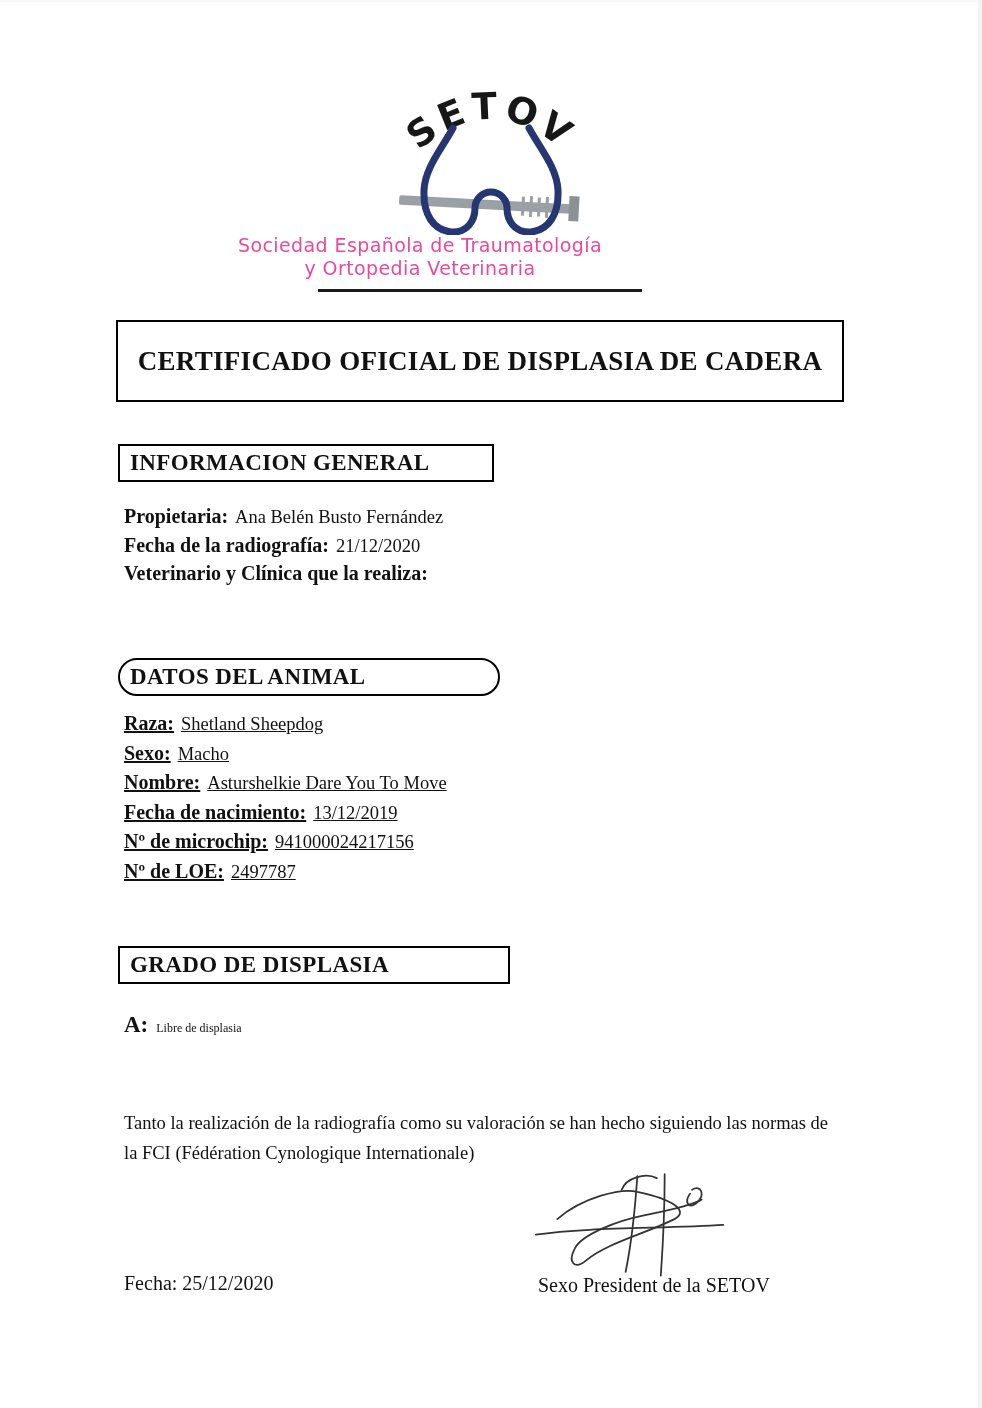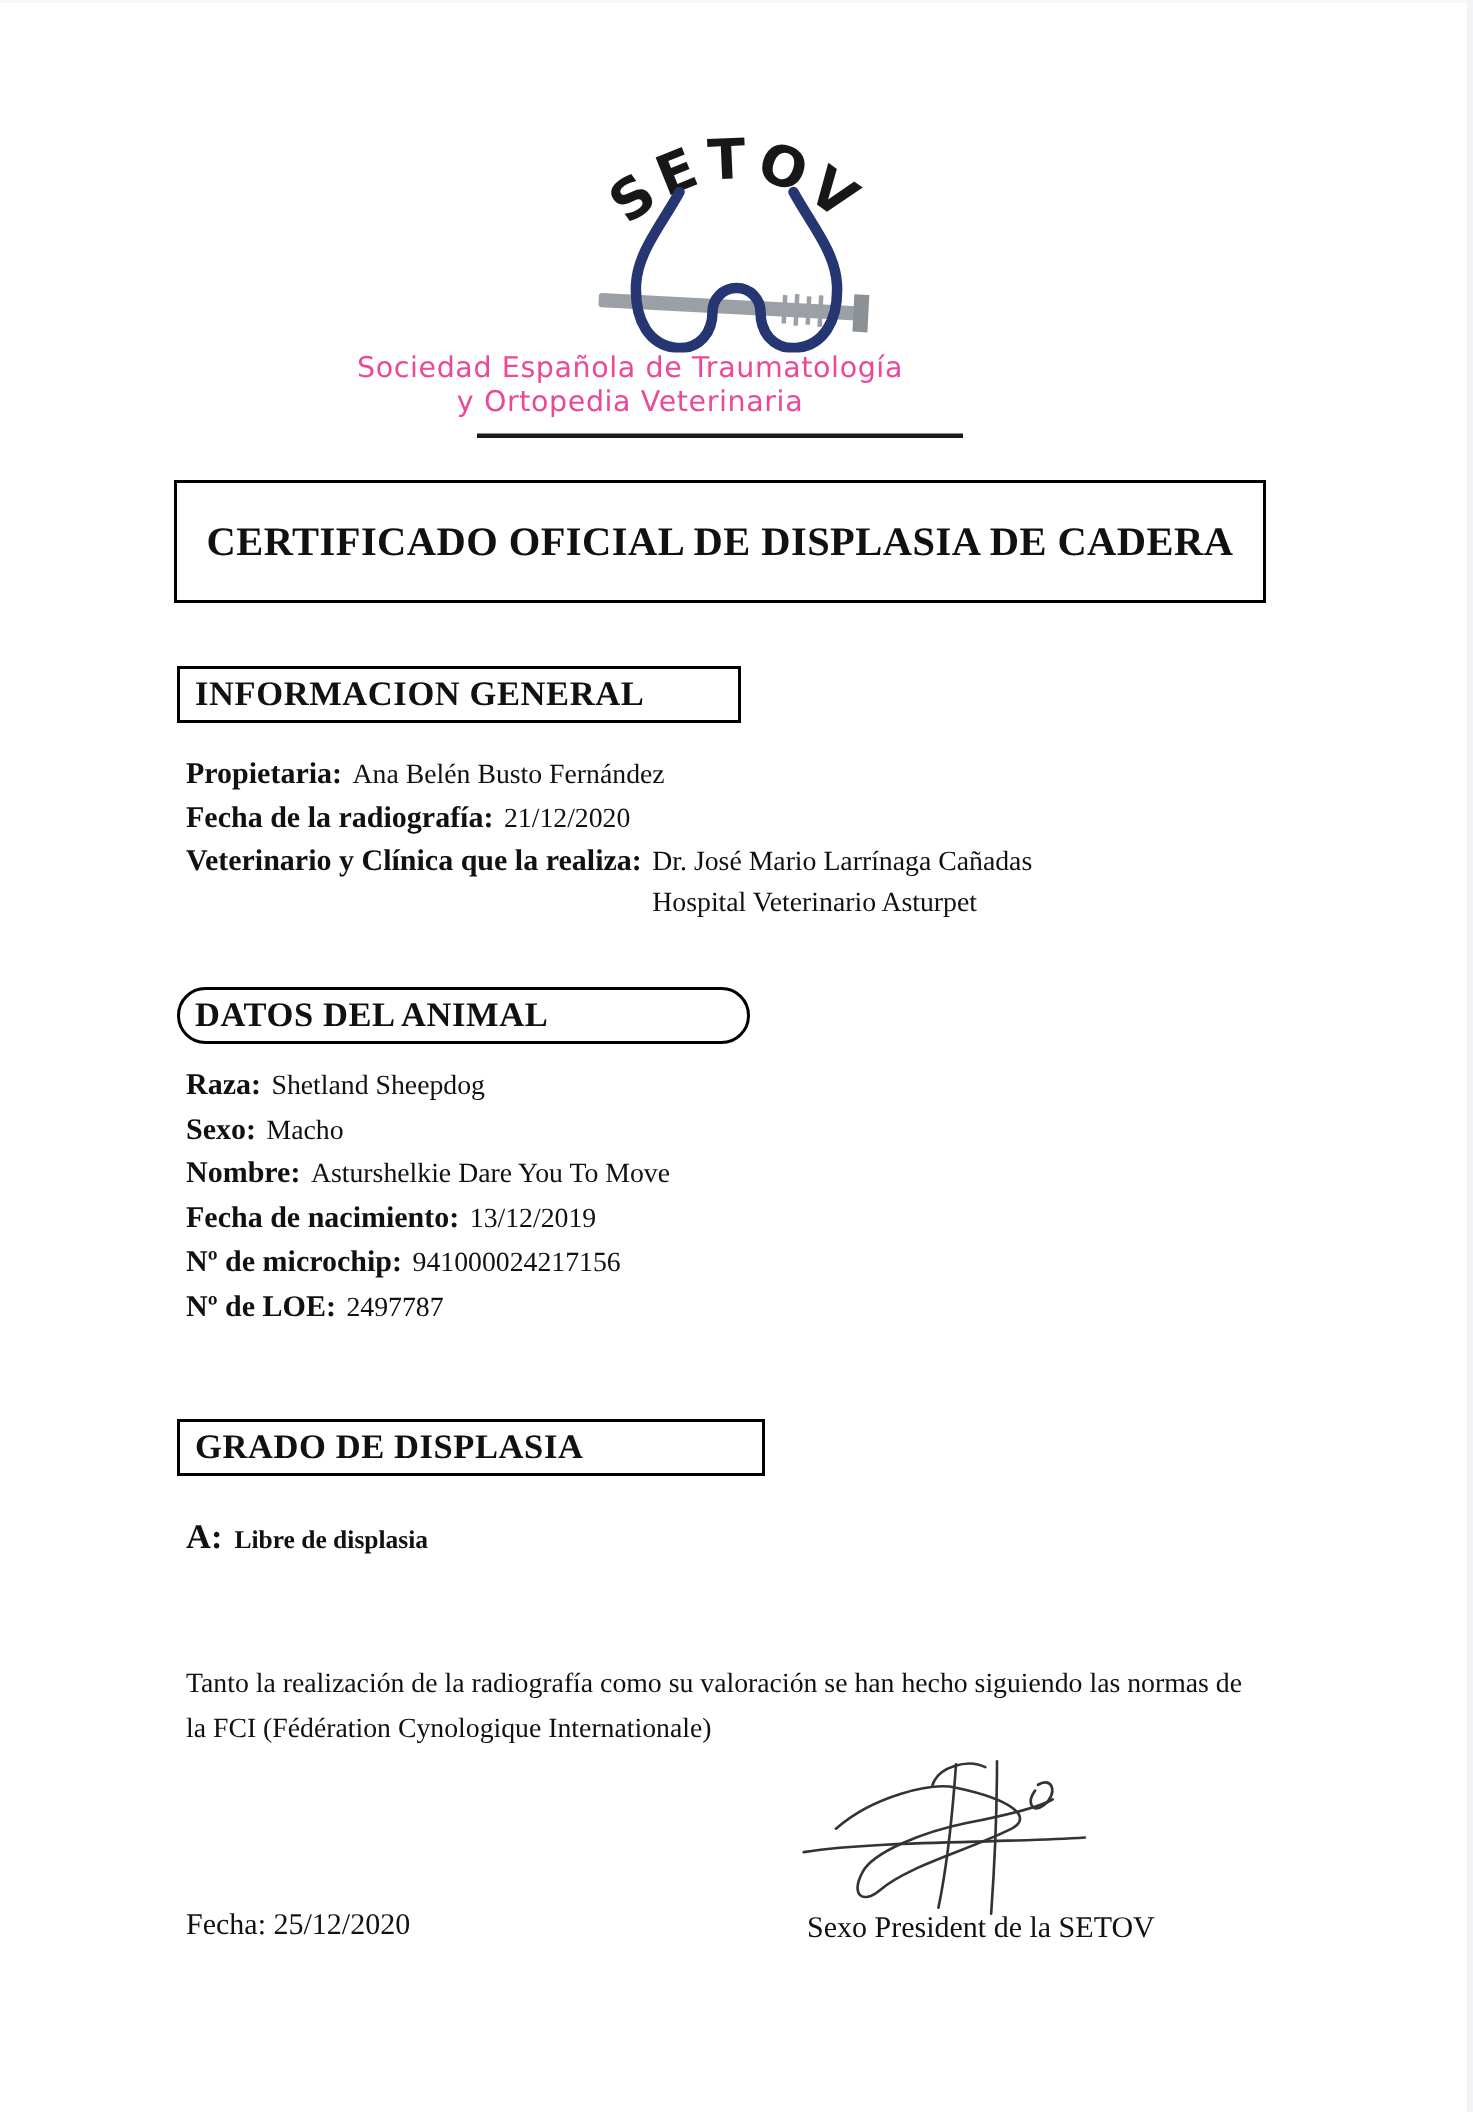--- a/index.html
+++ b/index.html
@@ -30,25 +30,25 @@
   .sec-animal  { top:658px; width:368px;border-radius:19px; }
   .sec-grado   { top:946px; width:378px; }
   
   .fields { position:absolute; left:124px; }
   .fields-general { top:505px; }
   .fields-animal  { top:712px; }
   .frow { display:flex; align-items:baseline; margin-bottom:5.5px; }
   .flabel { font-weight:bold; font-size:20px; white-space:pre; }
   .fvalue { font-size:18.5px; margin-left:7px; }
   .fvalue .vline { line-height:27px; }
-  .fields-animal .frow { margin-bottom:6.5px; }
+  .fields-animal .frow { margin-bottom:6.5px;text-decoration:underline; }
   
   .grade-row { position:absolute; left:124px; top:1012px; display:flex; align-items:baseline; }
   .grade-letter { font-weight:bold; font-size:23px; }
-  .grade-value { font-size:17px; margin-left:8px;font-weight:bold; }
+  .grade-value { font-size:12px; margin-left:8px; }
   
   .fci-note { position:absolute; left:124px; top:1108px; width:714px; font-size:18.5px; line-height:30px; }
   
   .signature-svg { position:absolute; left:528px; top:1170px; width:205px; height:108px; }
   .footer-date { position:absolute; left:124px; top:1272px; font-size:20px; }
   .footer-sign { position:absolute; left:538px; top:1272px; font-size:20px; line-height:26px; }
 </style>
 </head>
 <body>
 
@@ -91,24 +91,20 @@
     <div class="frow">
       <span class="flabel">Propietaria:</span>
       <span class="fvalue">Ana Belén Busto Fernández</span>
     </div>
     <div class="frow">
       <span class="flabel">Fecha de la radiografía:</span>
       <span class="fvalue">21/12/2020</span>
     </div>
     <div class="frow">
       <span class="flabel">Veterinario y Clínica que la realiza:</span>
-      <span class="fvalue">
-        <div class="vline">Dr. José Mario Larrínaga Cañadas</div>
-        <div class="vline">Hospital Veterinario Asturpet</div>
-      </span>
     </div>
   </div>
 
   <div class="sec-box sec-animal">
     <span>DATOS DEL ANIMAL</span>
   </div>
   <div class="fields fields-animal">
     <div class="frow">
       <span class="flabel">Raza:</span>
       <span class="fvalue">Shetland Sheepdog</span>

